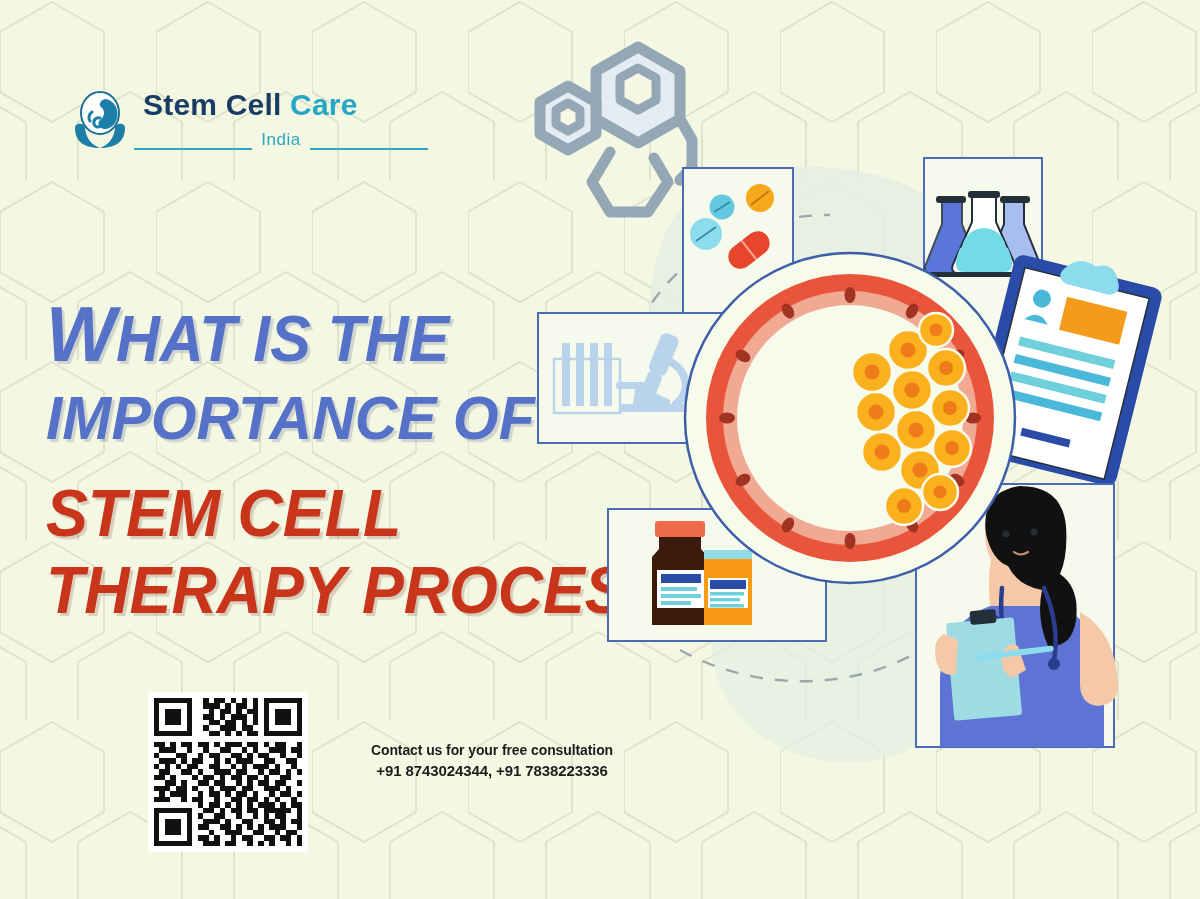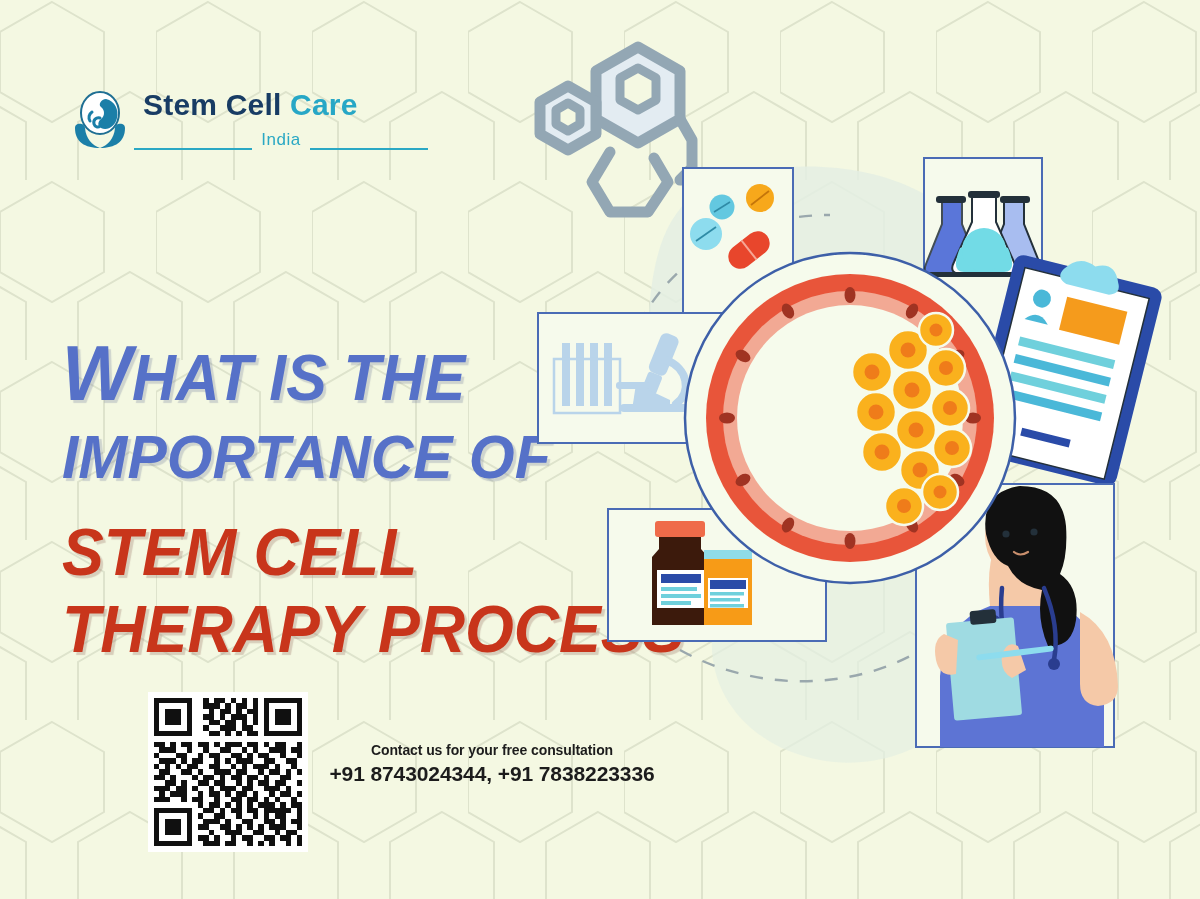--- a/index.html
+++ b/index.html
@@ -57,23 +57,22 @@
   .logo-sub .txt {
     flex: 0 0 auto;
     color: #2aa8c4;
     font-size: 17px;
     letter-spacing: 0.5px;
   }
 
   
   .headline {
     position: absolute;
-    left: 62px; top: 296px;
+    left: 46px; top: 296px;
     width: 600px;
-    margin-top: 39px;
   }
   .hl-line {
     font-family: "Liberation Sans Narrow", "Liberation Sans", sans-serif;
     font-weight: bold;
     font-style: italic;
     line-height: 0.99;
     white-space: nowrap;
     transform: scaleX(0.95);
     transform-origin: left center;
   }
@@ -111,21 +110,21 @@
     color: #1c1c1c;
   }
   .contact .l1 {
     font-size: 14px;
     font-weight: bold;
     letter-spacing: -0.1px;
     white-space: nowrap;
   }
   .contact .l2 {
     margin-top: 4px;
-    font-size: 21px;
+    font-size: 15px;
     font-weight: bold;
     letter-spacing: -0.1px;
     white-space: nowrap;
   }
 
   
   .art {
     position: absolute;
     left: 520px; top: 0px;
     width: 680px; height: 899px;

